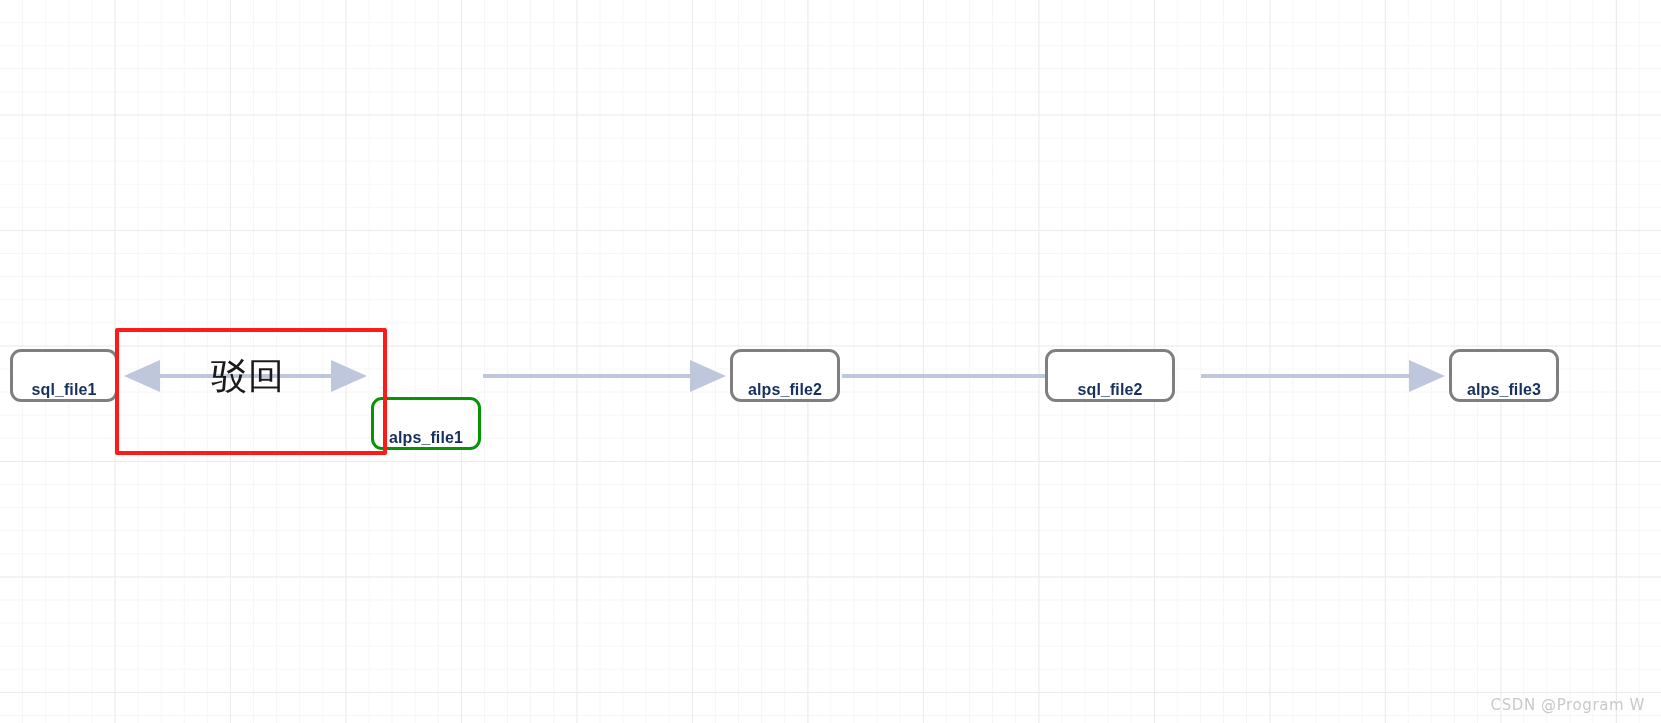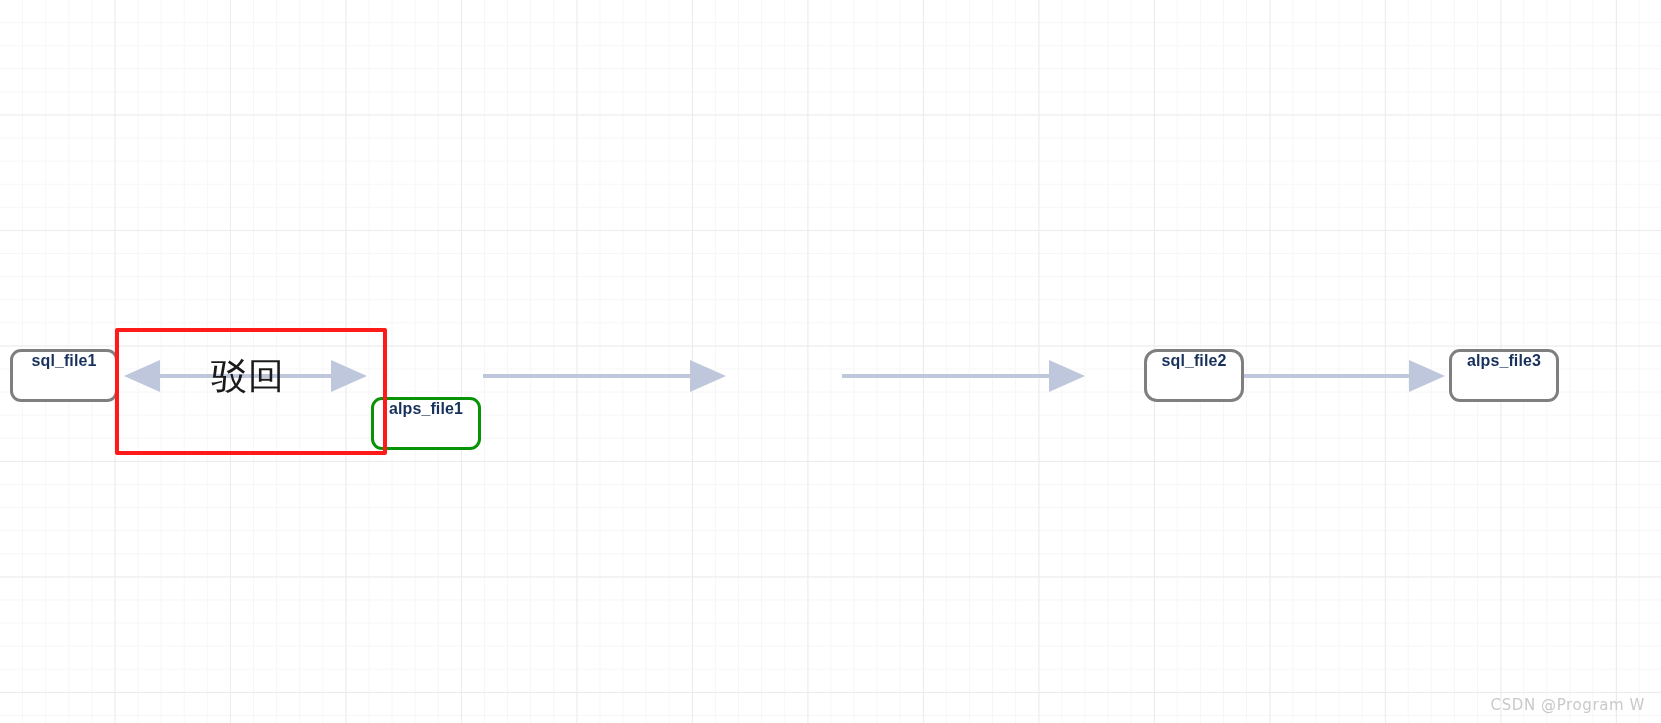--- a/index.html
+++ b/index.html
@@ -40,21 +40,21 @@
     pointer-events: none;
   }
 
   
   .node {
     position: absolute;
     box-sizing: border-box;
     background: #ffffff;
     border-radius: 11px;
     display: flex;
-    align-items: flex-start;
+    align-items: flex-end;
     justify-content: center;
     font-size: 16px;
     font-weight: bold;
     letter-spacing: 0.1px;
     white-space: nowrap;
   }
   .node .node-label {
     pointer-events: none;
   }
   .node.gray {
@@ -134,22 +134,25 @@
   <div class="edge-label" style="left:211px; top:358px;">驳回</div>
 
   <div class="node gray" style="left:10px; top:349px; width:108px; height:53px;">
     <span class="node-label" style="color:#17305c;">sql_file1</span>
   </div>
 
   <div class="node green" style="left:371px; top:349px; width:110px; height:53px;">
     <span class="node-label" style="color:#17305c;">alps_file1</span>
   </div>
 
+  <div class="node gray" style="left:730px; top:349px; width:110px; height:53px;">
+    <span class="node-label" style="color:#17305c;">alps_file2</span>
+  </div>
 
-  <div class="node gray" style="left:1144px; top:349px; width:100px; height:53px;border-radius:13px;">
+  <div class="node gray" style="left:1045px; top:349px; width:130px; height:53px;">
     <span class="node-label" style="color:#17305c;">sql_file2</span>
   </div>
 
   <div class="node gray" style="left:1449px; top:349px; width:110px; height:53px;">
     <span class="node-label" style="color:#17305c;">alps_file3</span>
   </div>
 
   <div class="highlight-box" style="left:115px; top:328px; width:272px; height:127px;"></div>
 
   <div class="watermark">CSDN @Program W</div>

